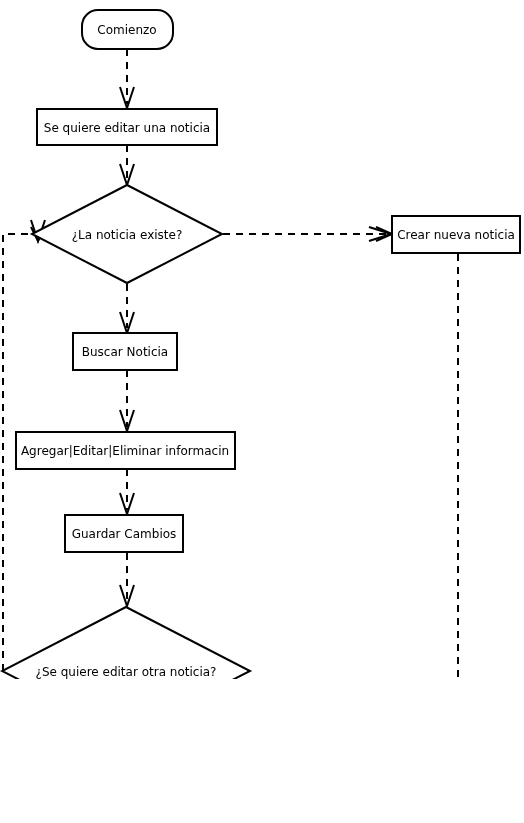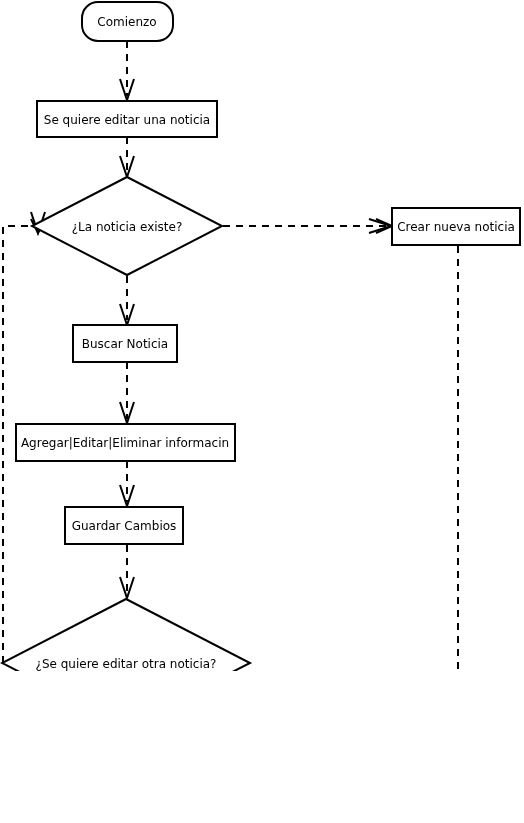--- a/index.html
+++ b/index.html
@@ -10,20 +10,21 @@
   }
   body {
     font-family: "DejaVu Sans", sans-serif;
   }
   #canvas {
     position: relative;
     width: 524px;
     height: 671px;
     background: #ffffff;
     overflow: hidden;
+    margin-top: 8px;
   }
   #flow-svg {
     position: absolute;
     left: 0;
     top: 0;
     width: 524px;
     height: 823px;
   }
   .node-shape {
     fill: #ffffff;

